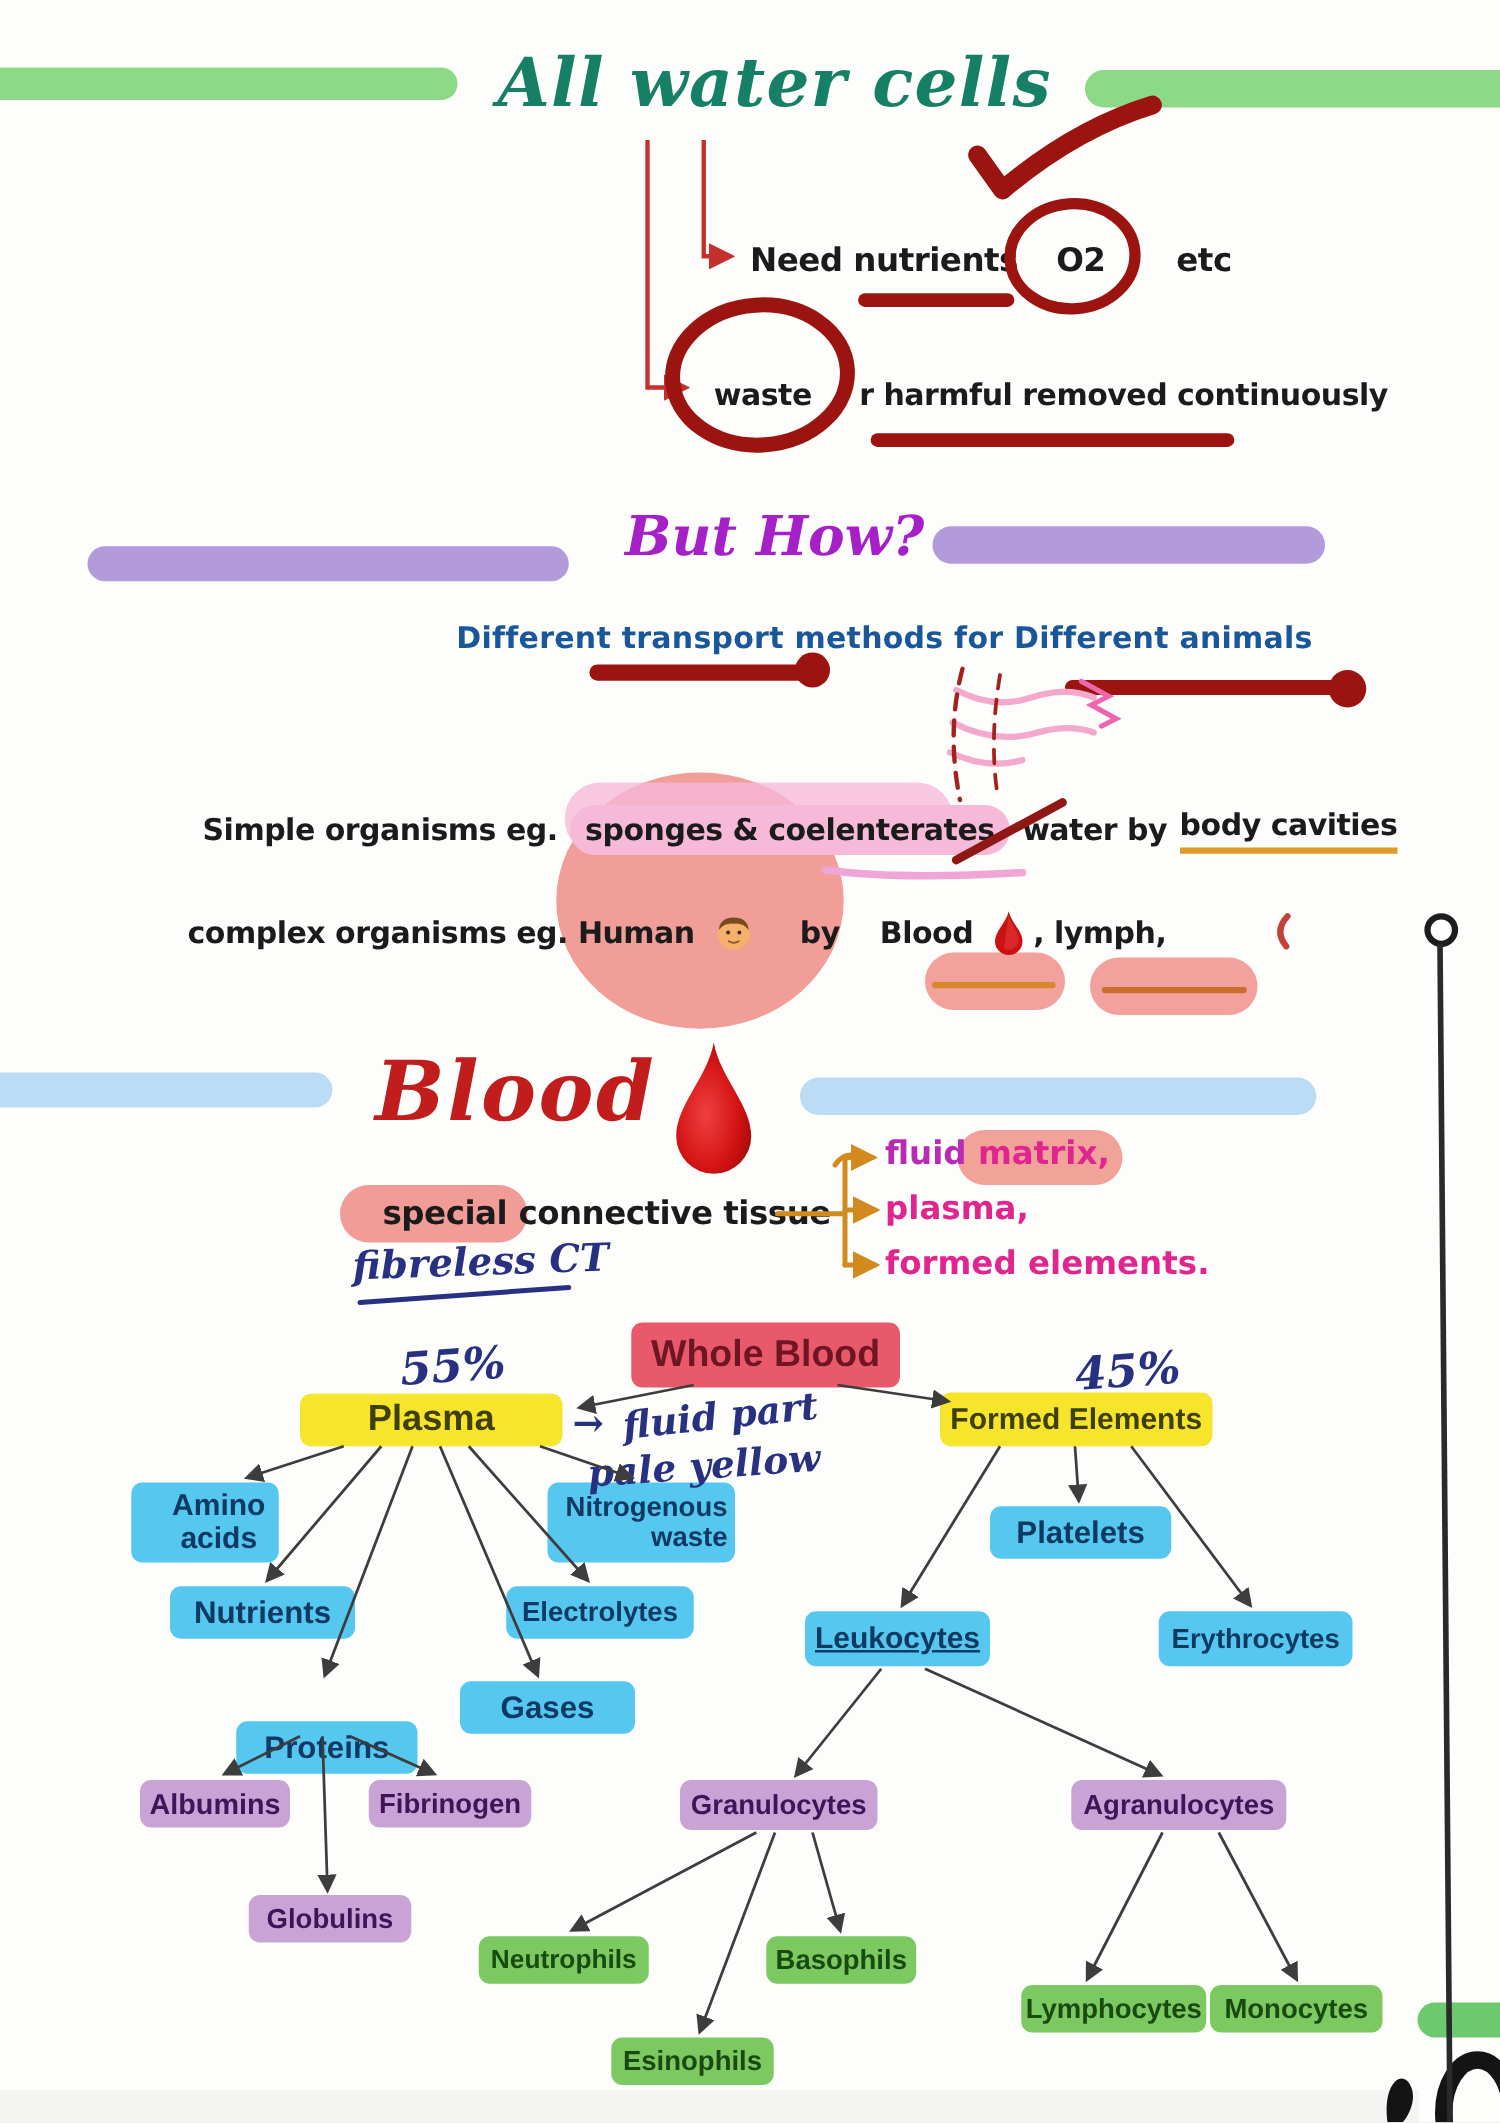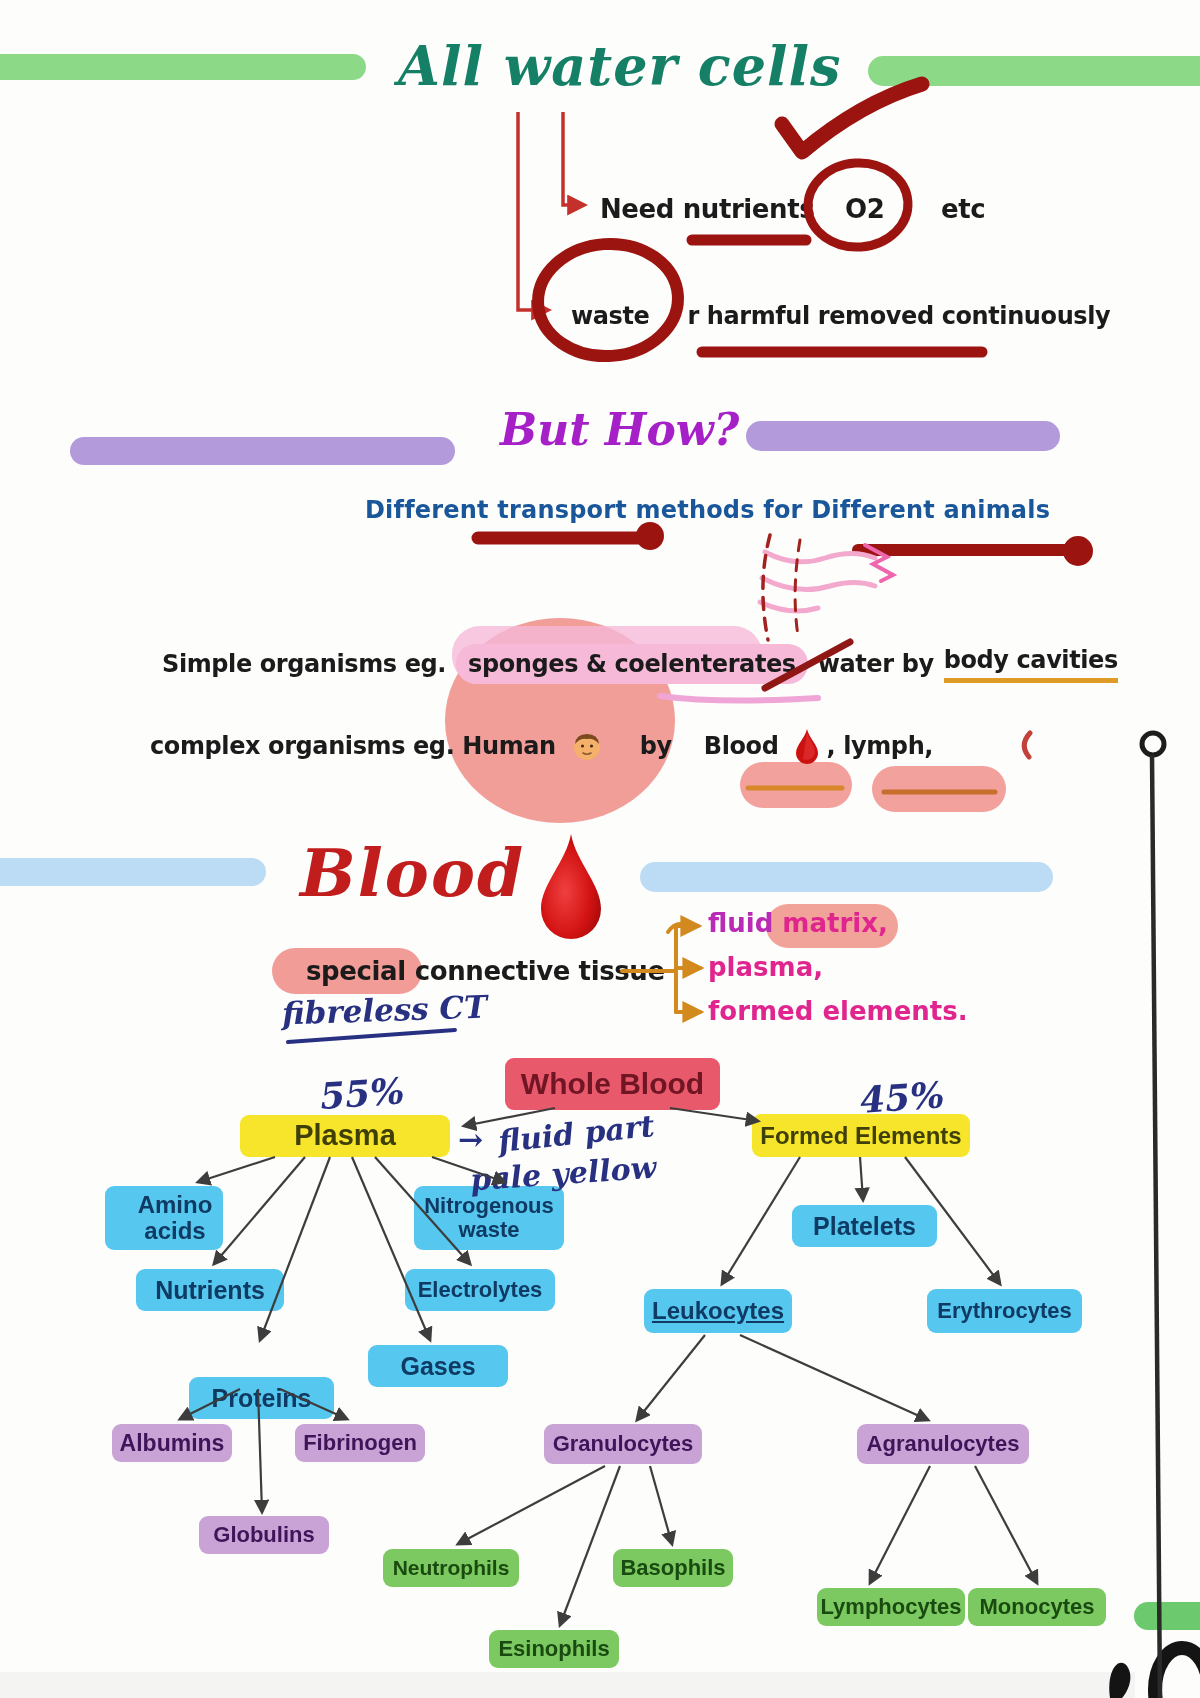--- a/index.html
+++ b/index.html
@@ -135,21 +135,21 @@
   <div class="abs mid ink" style="left:320px;top:1072px;font-size:36px;transform:rotate(-4deg);">55%</div>
   <div class="abs mid ink" style="left:860px;top:1076px;font-size:36px;transform:rotate(-4deg);">45%</div>
   <div class="abs mid ink" style="left:458px;top:1122px;font-size:30px;">→</div>
   <div class="abs mid ink" style="left:498px;top:1116px;font-size:30px;transform:rotate(-6deg);">fluid part</div>
   <div class="abs mid ink" style="left:470px;top:1156px;font-size:30px;transform:rotate(-4deg);">pale yellow</div>
 
   <div class="node n-red" style="left:505px;top:1058px;width:215px;height:52px;font-size:30px;">Whole Blood</div>
   <div class="node n-yellow" style="left:240px;top:1115px;width:210px;height:42px;font-size:29px;">Plasma</div>
   <div class="node n-yellow" style="left:752px;top:1114px;width:218px;height:43px;font-size:24px;">Formed Elements</div>
   <div class="node n-blue" style="left:105px;top:1186px;width:118px;height:64px;font-size:24px;padding-left:28px;">Amino acids</div>
-  <div class="node n-blue" style="left:414px;top:1186px;width:150px;height:64px;font-size:22px;">Nitrogenous waste</div>
+  <div class="node n-blue" style="left:438px;top:1186px;width:150px;height:64px;font-size:22px;text-align:right;">Nitrogenous waste</div>
   <div class="node n-blue" style="left:792px;top:1205px;width:145px;height:42px;font-size:25px;">Platelets</div>
   <div class="node n-blue" style="left:136px;top:1269px;width:148px;height:42px;font-size:25px;">Nutrients</div>
   <div class="node n-blue" style="left:405px;top:1269px;width:150px;height:42px;font-size:22px;">Electrolytes</div>
   <div class="node n-blue" style="left:644px;top:1289px;width:148px;height:44px;font-size:24px;text-decoration:underline;">Leukocytes</div>
   <div class="node n-blue" style="left:927px;top:1289px;width:155px;height:44px;font-size:22px;">Erythrocytes</div>
   <div class="node n-blue" style="left:189px;top:1345px;width:145px;height:42px;font-size:25px;margin-top:32px;">Proteins</div>
   <div class="node n-blue" style="left:368px;top:1345px;width:140px;height:42px;font-size:25px;">Gases</div>
   <div class="node n-purple" style="left:112px;top:1424px;width:120px;height:38px;font-size:23px;">Albumins</div>
   <div class="node n-purple" style="left:295px;top:1424px;width:130px;height:38px;font-size:22px;">Fibrinogen</div>
   <div class="node n-purple" style="left:544px;top:1424px;width:158px;height:40px;font-size:22px;">Granulocytes</div>

